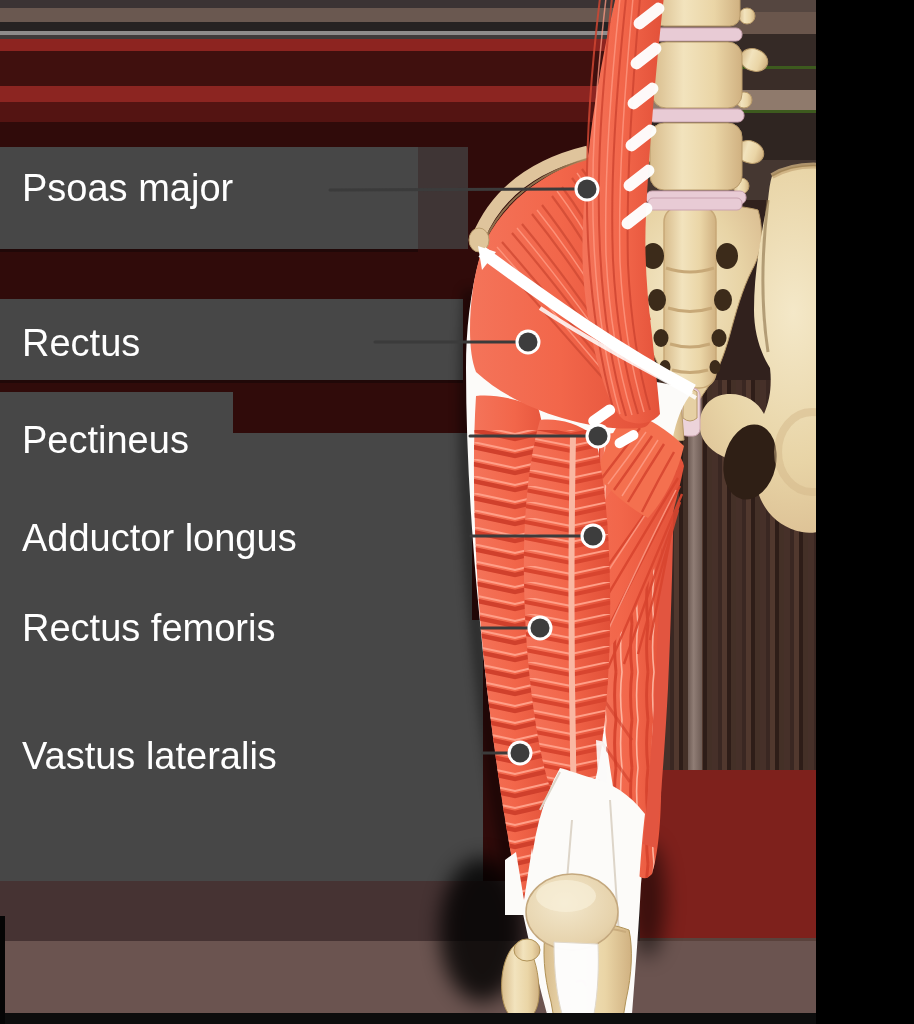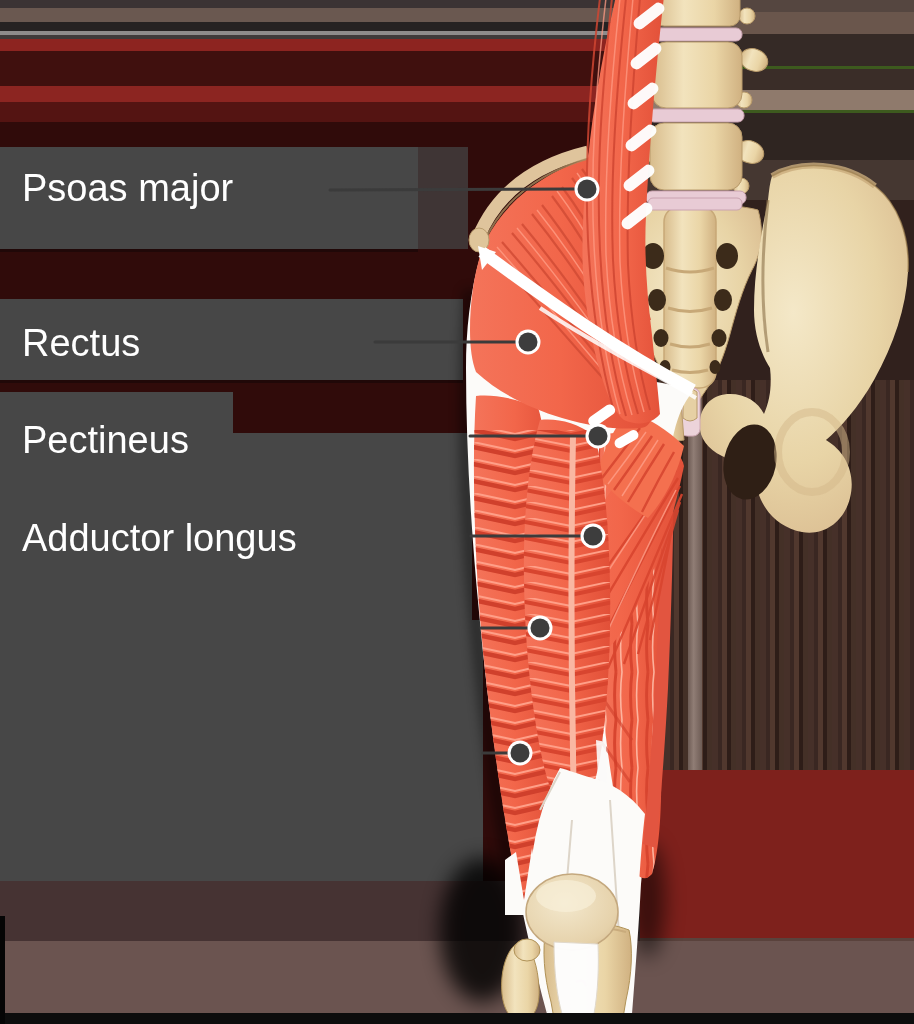--- a/index.html
+++ b/index.html
@@ -1,16 +1,16 @@
 <!DOCTYPE html>
 <html style="--panel_gray: #474747; --label_text: #ffffff; --leader_line: #3b3b3b; --leader_dot: #3d3d3d; --dot_ring: #ffffff; --bg_maroon: #300b0a; --bg_red_band: #8c2521; --bg_brick_red: #7e211c; --bg_mauve: #6b5450; --bg_brown: #6a5850; --muscle_red: #f2664a; --muscle_shadow: #d0402c; --muscle_highlight: #ff9f88; --bone: #e9d6ab; --bone_shadow: #c9a878; --tendon_white: #fcfbf9; --disc_pink: #e8cbd5;"><head>
 <meta charset="utf-8">
 <style>
   html,body{margin:0;padding:0;background:#000;}
-  #root{position:relative;width:914px;height:1024px;overflow:hidden;
+  #root{position:relative;width:816px;height:1024px;overflow:hidden;
         font-family:"Liberation Sans",sans-serif;background:#300b0a;}
   .abs{position:absolute;}
   
   .bgL{left:0;width:914px;z-index:0;}
   .bgR{left:640px;width:274px;z-index:1;}
   .streaky{background:repeating-linear-gradient(90deg,
       #463029 0 6px,#3a2722 6px 10px,#51382e 10px 15px,#2e1d18 15px 19px,#443027 19px 24px);}
   .paleband{left:688px;width:14px;background:linear-gradient(90deg,#6e5c55,#907d75 40%,#6e5c55);}
   
   .panel{background:var(--panel_gray,#474747);z-index:2;}
@@ -61,20 +61,22 @@
   <div class="abs" style="left:418px;top:147px;width:50px;height:102px;background:#3f3535;z-index:2"></div>
   <div class="abs panel" style="left:0;top:299px;width:463px;height:81px"></div>
   <div class="abs panel" style="left:0;top:392px;width:233px;height:41px"></div>
   <div class="abs panel" style="left:0;top:433px;width:472px;height:187px"></div>
   <div class="abs panel" style="left:0;top:620px;width:483px;height:261px"></div>
 
   <div class="abs lbl" style="top:165px">Psoas major</div>
   <div class="abs lbl" style="top:320px">Rectus</div>
   <div class="abs lbl" style="top:417px">Pectineus</div>
   <div class="abs lbl" style="top:515px">Adductor longus</div>
+  <div class="abs lbl" style="top:605px">Rectus femoris</div>
+  <div class="abs lbl" style="top:733px">Vastus lateralis</div>
 
   <svg id="illus" width="914" height="1024" viewBox="0 0 914 1024">
     <defs>
       <linearGradient id="vertG" x1="0" y1="0" x2="1" y2="0">
         <stop offset="0" stop-color="#d8bc8c"></stop>
           <stop offset="0.35" stop-color="#f2e3bd"></stop>
         <stop offset="0.7" stop-color="#ead5a6"></stop>
           <stop offset="1" stop-color="#d0b181"></stop>
       </linearGradient>
       <radialGradient id="wingG" cx="0.45" cy="0.4" r="0.75">

